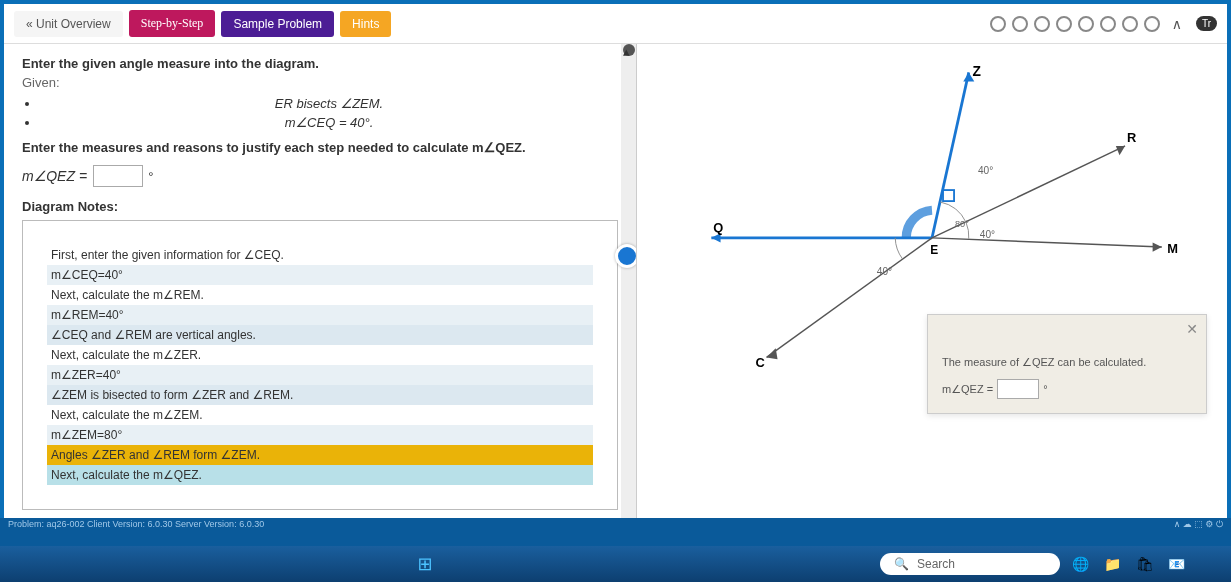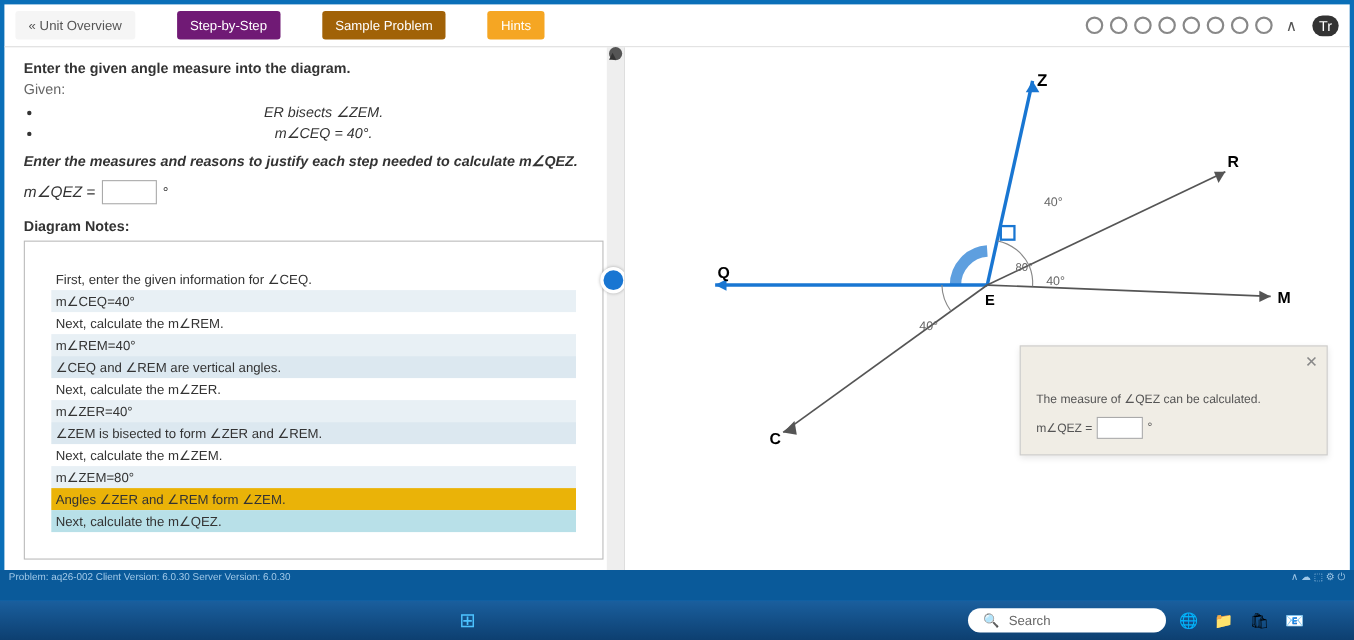--- a/index.html
+++ b/index.html
@@ -1,38 +1,38 @@
 <!DOCTYPE html>
 <html><head>
 <meta charset="utf-8">
 <style>
 * { box-sizing: border-box; margin: 0; padding: 0; }
 body { font-family: Arial, sans-serif; background: #0a6fb8; width: 1231px; height: 582px; overflow: hidden; position: relative; }
 .app-frame { background: #fff; margin: 4px 4px 40px 4px; height: 530px; display: flex; flex-direction: column; }
-.top-bar { display: flex; align-items: center; padding: 6px 10px; border-bottom: 1px solid #ddd; gap: 32px; }
+.top-bar { display: flex; align-items: center; padding: 6px 10px; border-bottom: 1px solid #ddd; }
 .tab-btn { padding: 6px 12px; margin-right: 6px; font-size: 12px; border-radius: 3px; cursor: pointer; border: none; }
 .tab-unit { background: #f5f5f5; color: #555; }
-.tab-step { background: #701a75; color: #fff; }
-.tab-sample { background: #a16207; color: #fff; }
+.tab-step { background: #be185d; color: #fff; font-family: Liberation Serif, serif; }
+.tab-sample { background: #4c1d95; color: #fff; }
 .tab-hints { background: #f5a623; color: #fff; }
 .progress-dots { margin-left: auto; display: flex; align-items: center; gap: 6px; }
 .dot { width: 16px; height: 16px; border: 2px solid #888; border-radius: 50%; }
 .chevron-up { font-size: 14px; color: #555; margin-left: 6px; }
-.tr-badge { background: #333; color: #fff; border-radius: 10px; padding: 2px 6px; font-size: 13px; margin-left: 8px; }
+.tr-badge { background: #333; color: #fff; border-radius: 10px; padding: 2px 6px; font-size: 10px; margin-left: 8px; }
 .content { display: flex; flex: 1; overflow: hidden; }
-.left-panel { width: 564px; padding: 12px 18px; overflow-y: auto; font-size: 13px; color: #333; border-right: 1px solid #ccc; position: relative; }
+.left-panel { width: 633px; padding: 12px 18px; overflow-y: auto; font-size: 13px; color: #333; border-right: 1px solid #ccc; position: relative; }
 .scroll-track { position: absolute; right: -1px; top: 0; bottom: 0; width: 16px; background: #eee; }
 .scroll-thumb { position: absolute; left: 2px; width: 12px; background: #888; border-radius: 6px; }
 .scroll-thumb.top { top: 0; height: 12px; background: #555; }
 .scroll-handle { position: absolute; top: 200px; left: -6px; width: 24px; height: 24px; background: #1976d2; border-radius: 50%; border: 3px solid #fff; box-shadow: 0 0 3px rgba(0,0,0,0.3); }
 .left-panel h4 { font-size: 13px; font-weight: bold; margin-bottom: 4px; }
 .given-label { color: #666; margin-bottom: 6px; }
 .bullets { margin-left: 18px; margin-bottom: 10px; text-align: center; }
 .bullets li { margin-bottom: 4px; font-style: italic; }
-.instruct { font-weight: bold; margin-bottom: 10px; font-style: italic; }
+.instruct { font-weight: bold; margin-bottom: 10px; }
 .input-line { margin: 10px 0; }
 .input-line .expr { font-style: italic; font-size: 14px; }
 .num-input { width: 50px; height: 22px; border: 1px solid #aaa; margin: 0 2px; }
 .notes-title { font-weight: bold; margin: 12px 0 6px 0; }
 .notes-box { border: 1px solid #bbb; padding: 24px; font-size: 12px; }
 .notes-box div { padding: 3px 4px; }
 .notes-box .step-a { background: #e8f0f5; }
 .notes-box .step-b { background: #dce8f0; }
 .notes-box .step-c { background: #eab308; }
 .notes-box .hl { background: #b8e0e8; }

